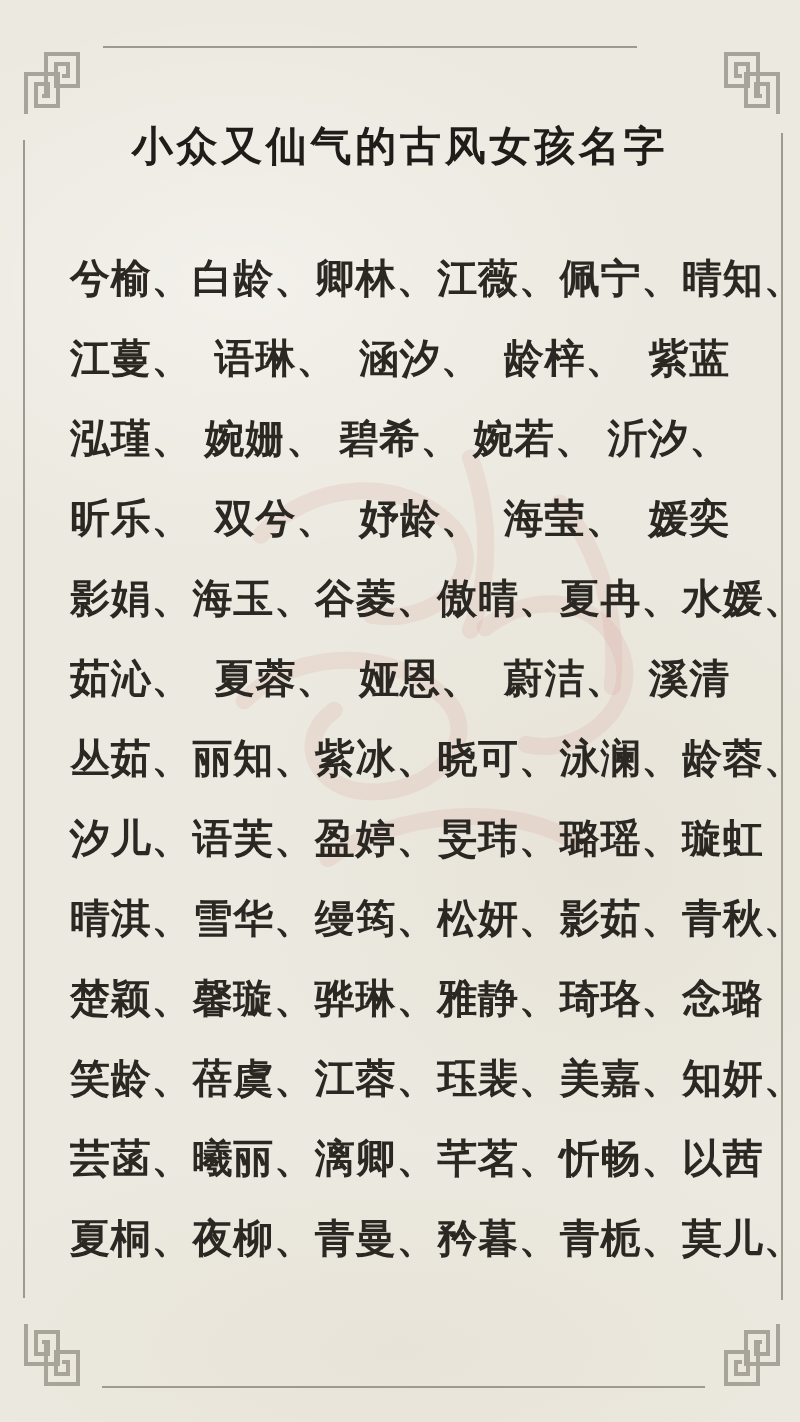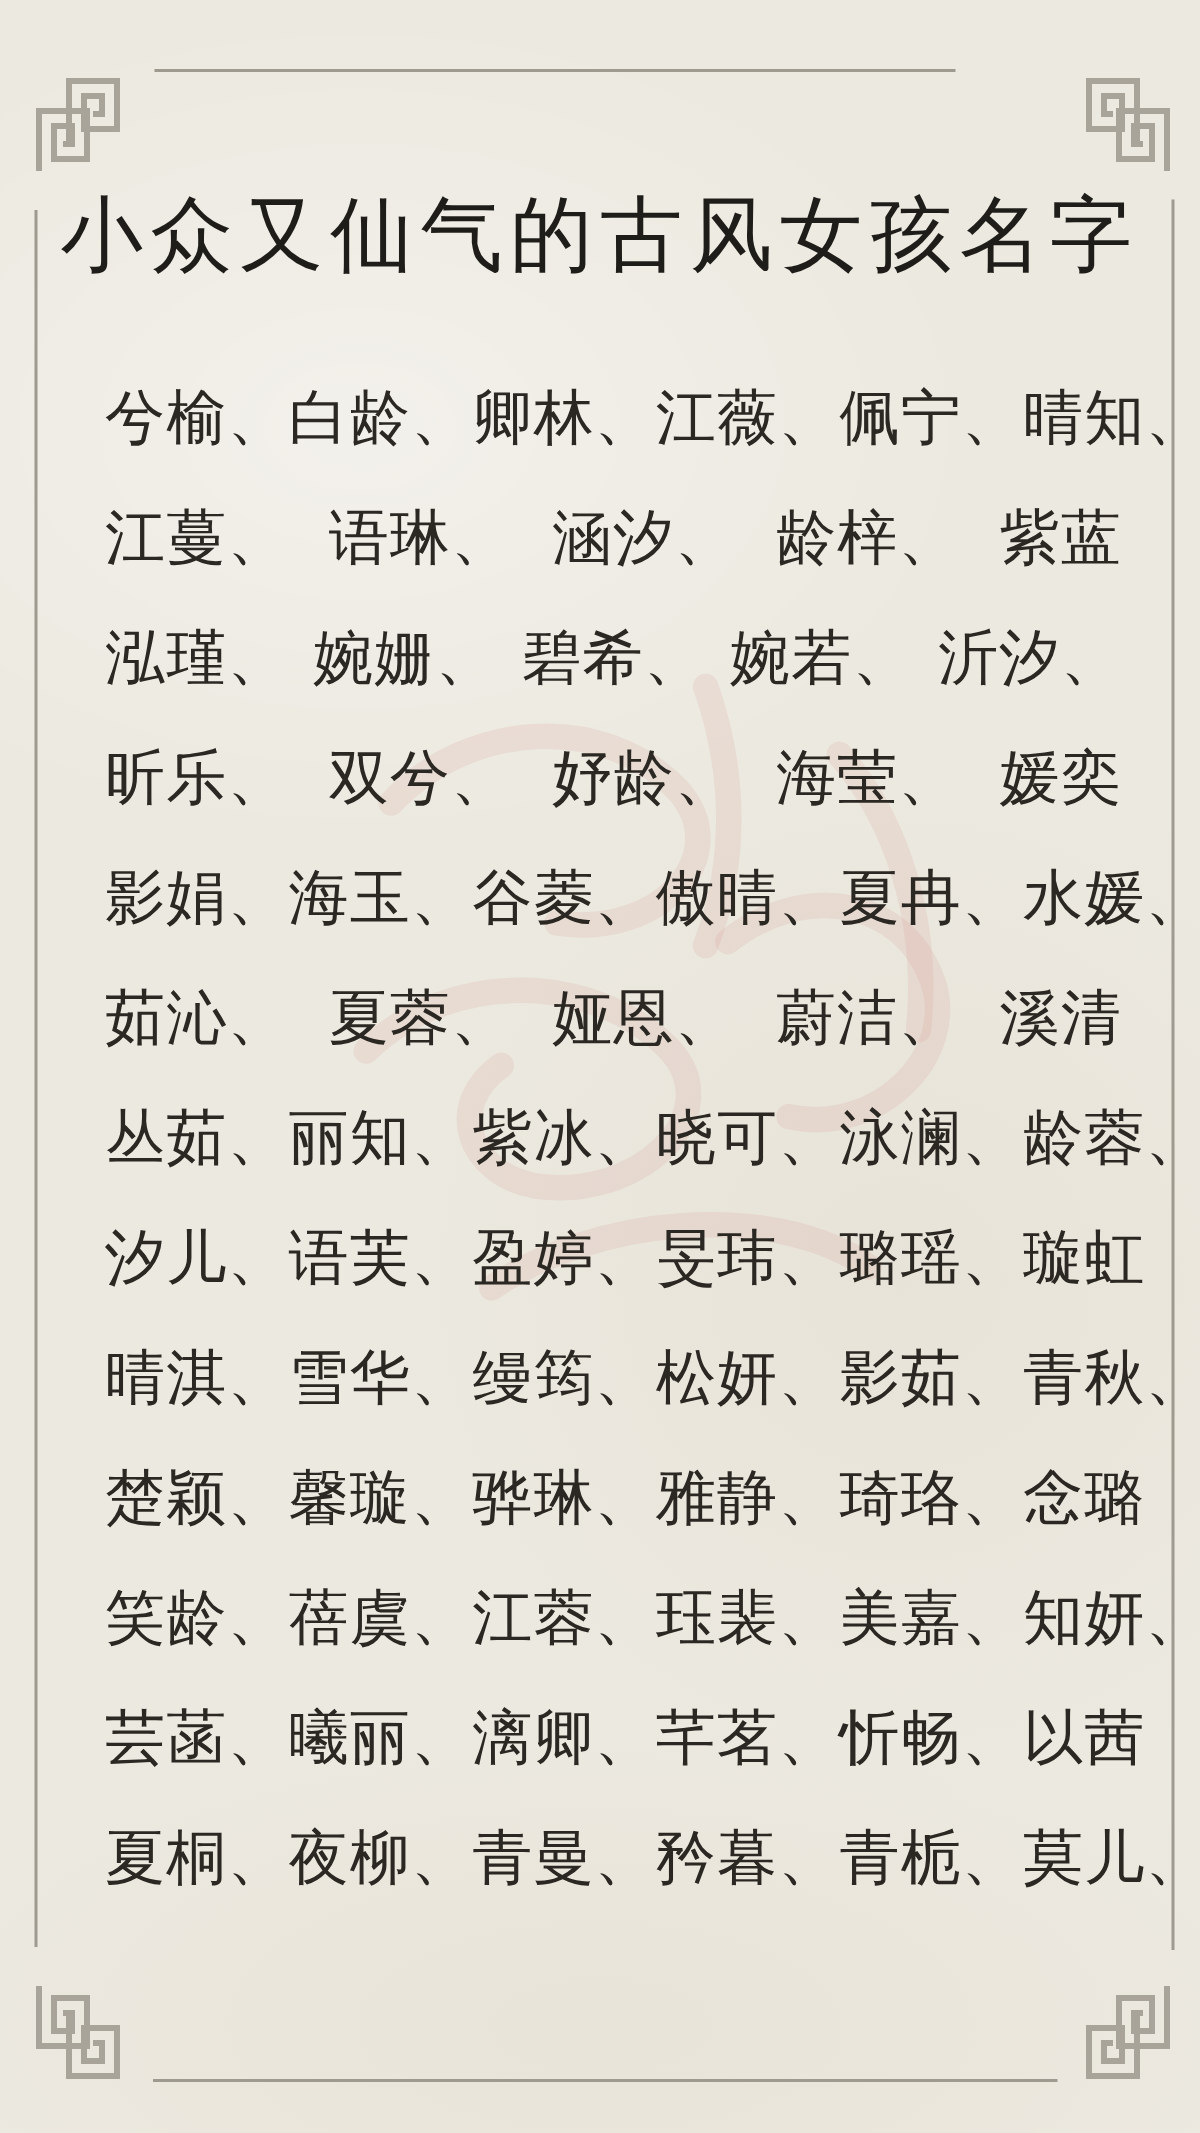--- a/index.html
+++ b/index.html
@@ -37,30 +37,30 @@
     transform: rotate(-10deg);
     opacity: 0.9;
     pointer-events: none;
   }
   
   .title {
     position: absolute;
     left: 40px; right: 40px; top: 118px;
     margin: 0;
     text-align: center;
-    font-size: 55px;
-    font-weight: 400;
+    font-size: 41px;
+    font-weight: 700;
     letter-spacing: 0.09em;
     color: #1f1d19;
     line-height: 1.4;
   }
   
   .names {
     position: absolute;
-    left: 70px; right: 52px; top: 238px;
+    left: 70px; right: 70px; top: 238px; font-weight: bold;
   }
   .name-row {
     display: flex;
     justify-content: space-between;
     align-items: center;
     height: 80px;
     font-size: 40px;
     color: #2b2823;
     white-space: nowrap;
   }

